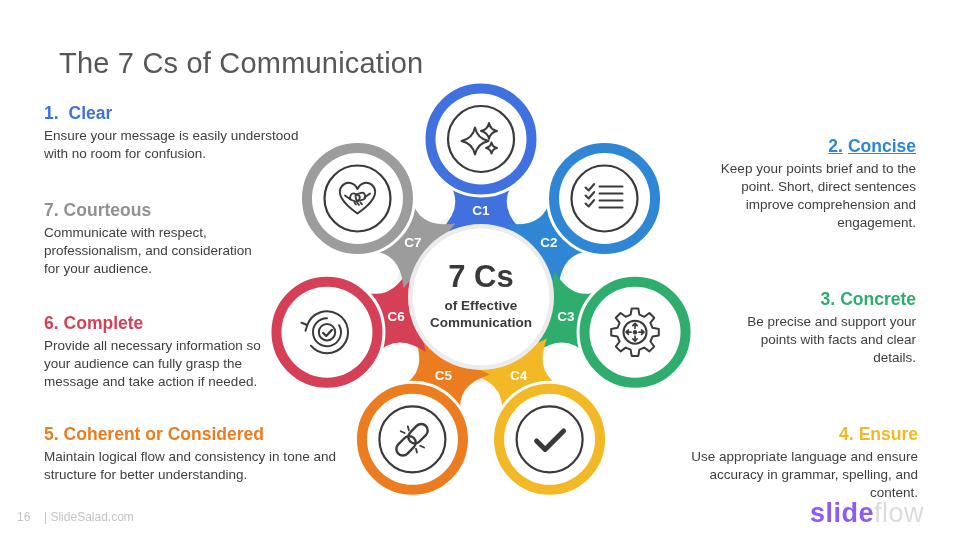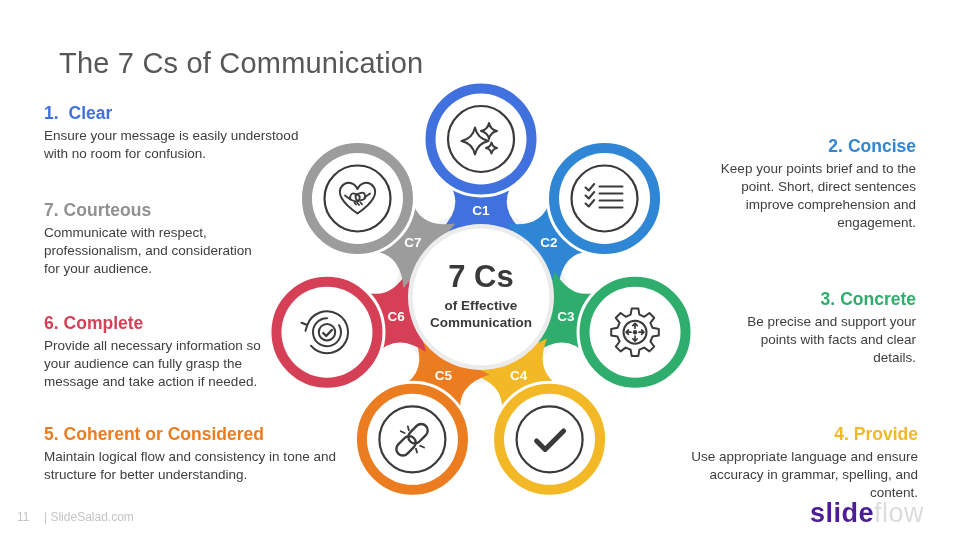--- a/index.html
+++ b/index.html
@@ -24,21 +24,21 @@
   #b2{right:40px;top:136px;width:214px}
   #b3{right:40px;top:289px;width:192px}
   #b4{right:38px;top:424px;width:268px}
   .diagram{position:absolute;left:258px;top:73px;width:446px;height:446px}
   .hub-title{font-family:"Liberation Sans",sans-serif;font-size:31px;font-weight:700;fill:#3a3a3a;text-anchor:middle}
   .hub-sub{font-family:"Liberation Sans",sans-serif;font-size:13.5px;font-weight:700;fill:#3a3a3a;text-anchor:middle}
   .petal-label{font-family:"Liberation Sans",sans-serif;font-size:13.5px;font-weight:700;fill:#ffffff;text-anchor:middle}
   .pagenum{position:absolute;left:17px;bottom:16px;font-size:12px;color:#c4c4c4}
   .site{position:absolute;left:44px;bottom:16px;font-size:12px;color:#c4c4c4}
   .watermark{position:absolute;right:36px;bottom:11px;font-size:27px;letter-spacing:.5px}
-  .wm-b{color:#4c1d95;font-weight:700}
+  .wm-b{color:#8b5cf6;font-weight:700}
   .wm-l{color:#dcdcdc;font-weight:400}
 </style>
 </head>
 <body>
 
 <h1 class="slide-title">The 7 Cs of Communication</h1>
 
 <div class="tb" id="b1">
   <div class="h" style="color: rgb(65, 112, 223);"><span class="num">1.</span><span>Clear</span></div>
   <p>Ensure your message is easily understood with no room for confusion.</p>
@@ -50,29 +50,29 @@
 <div class="tb" id="b6">
   <div class="h" style="color: rgb(214, 64, 87);"><span class="num">6.</span><span>Complete</span></div>
   <p>Provide all necessary information so your audience can fully grasp the message and take action if needed.</p>
 </div>
 <div class="tb" id="b5">
   <div class="h" style="color: rgb(236, 124, 32);"><span class="num">5.</span><span>Coherent or Considered</span></div>
   <p>Maintain logical flow and consistency in tone and structure for better understanding.</p>
 </div>
 
 <div class="tb right" id="b2">
-  <div class="h" style="color: rgb(46, 134, 213);"><span class="num">2.</span><span>Concise</span></div>
+  <div class="h" style="color: rgb(46, 134, 213); text-decoration: underline;"><span class="num">2.</span><span>Concise</span></div>
   <p>Keep your points brief and to the point. Short, direct sentences improve comprehension and engagement.</p>
 </div>
 <div class="tb right" id="b3">
   <div class="h" style="color: rgb(47, 173, 108);"><span class="num">3.</span><span>Concrete</span></div>
   <p>Be precise and support your points with facts and clear details.</p>
 </div>
 <div class="tb right" id="b4">
-  <div class="h" style="color: rgb(242, 184, 38);"><span class="num">4.</span><span>Provide</span></div>
+  <div class="h" style="color: rgb(242, 184, 38);"><span class="num">4.</span><span>Ensure</span></div>
   <p>Use appropriate language and ensure accuracy in grammar, spelling, and content.</p>
 </div>
 
 <div class="diagram">
   <svg id="diagram-svg" width="446" height="446" viewBox="0 0 446 446">
     <g id="diagram-built">
         <circle cx="223" cy="224" r="86" fill="#f3f3f3"></circle>
         <g>
           <path d="M189.9,108.7 Q208.1,133.3 181.6,157.9 L264.4,157.9 Q237.9,133.3 256.1,108.7 Z" fill="#4170DF"></path>
           <path d="M292.5,126.2 Q284.6,155.8 248.8,150.4 L300.5,215.2 Q303.2,179.1 333.8,178.0 Z" fill="#2E86D5"></path>
@@ -171,15 +171,15 @@
         <text x="291.0" y="169.8" dy="4.5" class="petal-label">C2</text>
         <text x="307.8" y="243.4" dy="4.5" class="petal-label">C3</text>
         <text x="260.7" y="302.4" dy="4.5" class="petal-label">C4</text>
         <text x="185.3" y="302.4" dy="4.5" class="petal-label">C5</text>
         <text x="138.2" y="243.4" dy="4.5" class="petal-label">C6</text>
         <text x="155.0" y="169.8" dy="4.5" class="petal-label">C7</text>
       </g>
   </svg>
 </div>
 
-<span class="pagenum">11</span>
+<span class="pagenum">16</span>
 <span class="site">| SlideSalad.com</span>
 <div class="watermark"><span class="wm-b">slide</span><span class="wm-l">flow</span></div>
 
 </body></html>

